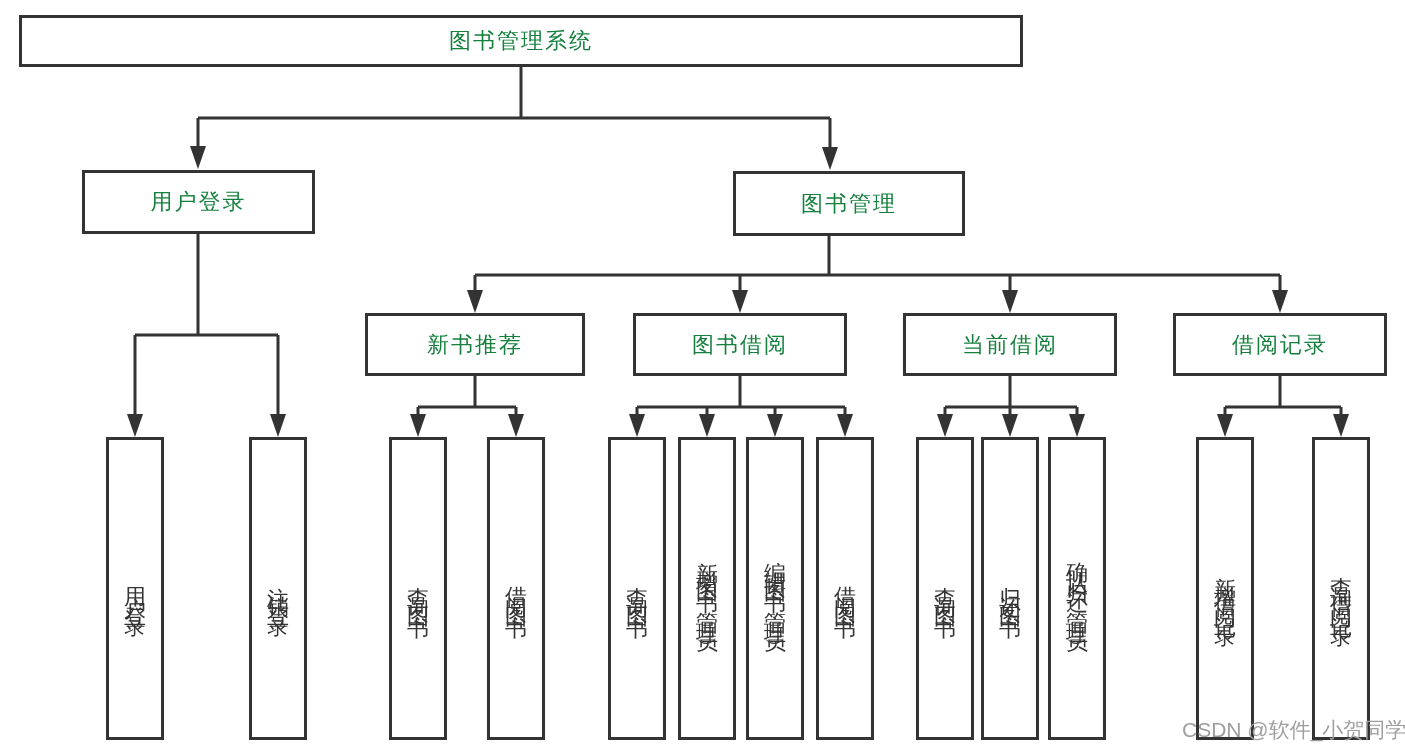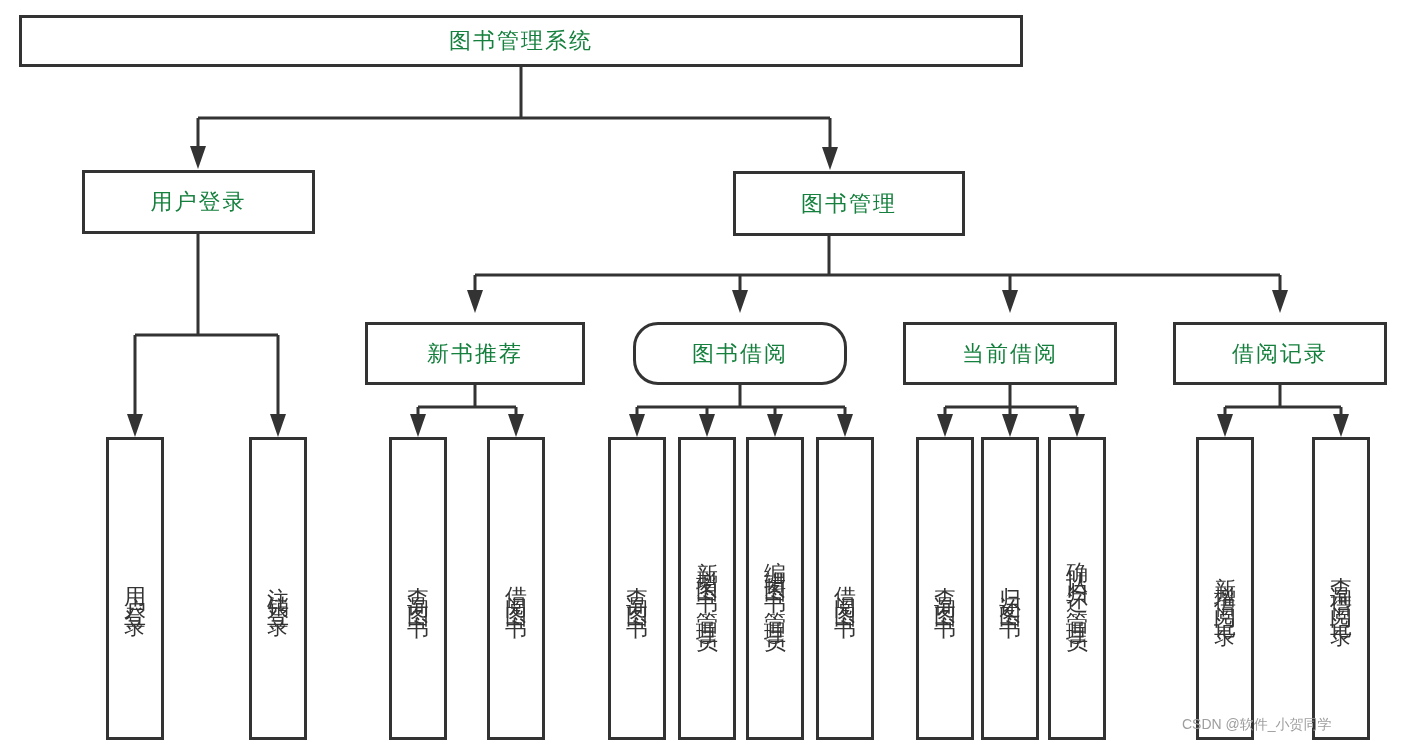--- a/index.html
+++ b/index.html
@@ -38,44 +38,44 @@
     font-size: 22px;
     letter-spacing: 10px;
     line-height: 1.0;
     white-space: nowrap;
     color: #333333;
   }
   
   .n-root  { left: 19px;   top: 15px;  width: 1004px; height: 52px; }
   .n-login { left: 82px;   top: 170px; width: 233px;  height: 64px; }
   .n-mgmt  { left: 713px;  top: 171px; width: 232px;  height: 65px; margin-left: 20px; }
-  .n-l3    { top: 313px; height: 63px; margin-top: 9px; }
+  .n-l3    { top: 313px; height: 63px; }
   .n-nbr   { left: 365px;  width: 220px; }
-  .n-bb    { left: 633px;  width: 214px; border-radius: 25px; }
+  .n-bb    { left: 633px;  width: 214px; }
   .n-cb    { left: 903px;  width: 214px; }
   .n-br    { left: 1173px; width: 214px; }
   .leaf    { top: 437px; height: 303px; width: 58px; }
   .lf-1  { left: 106px; }
   .lf-2  { left: 249px; }
   .lf-3  { left: 389px; }
   .lf-4  { left: 487px; }
   .lf-5  { left: 608px; }
   .lf-6  { left: 678px; }
   .lf-7  { left: 746px; }
   .lf-8  { left: 816px; }
   .lf-9  { left: 916px; }
   .lf-10 { left: 981px; }
   .lf-11 { left: 1048px; }
   .lf-12 { left: 1196px; }
   .lf-13 { left: 1312px; }
   #watermark {
     position: absolute;
     left: 1182px;
     top: 716px;
-    font-size: 14px;
+    font-size: 21px;
     color: #9e9e9e;
     white-space: nowrap;
     z-index: 10;
   }
 </style>
 </head>
 <body>
 
 <div id="canvas">
 

